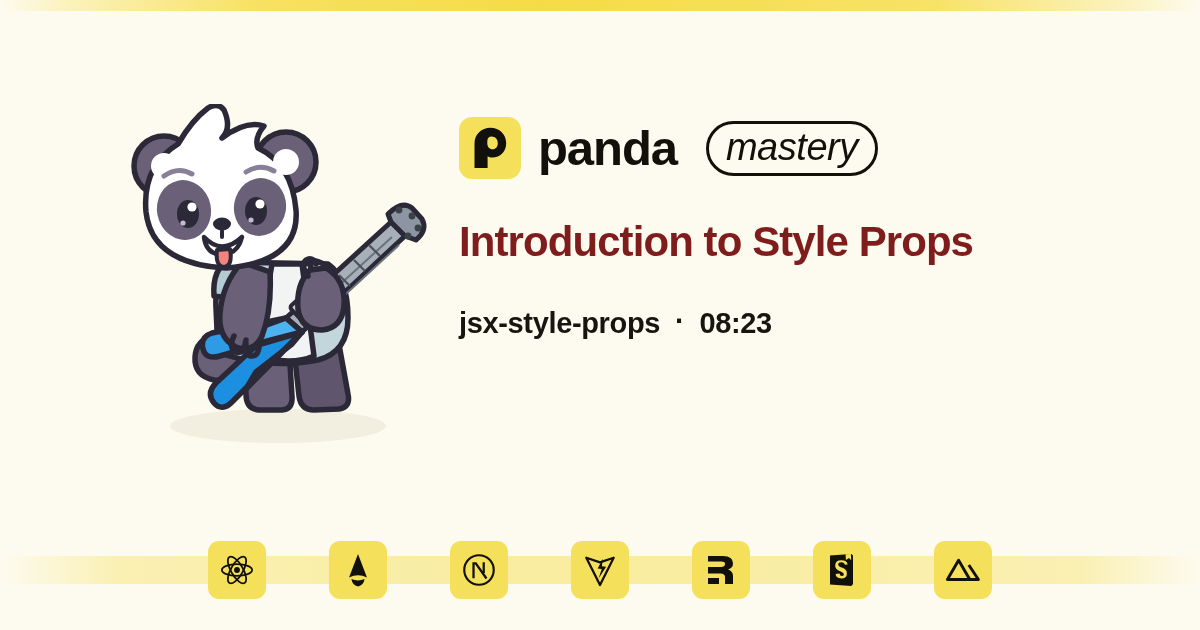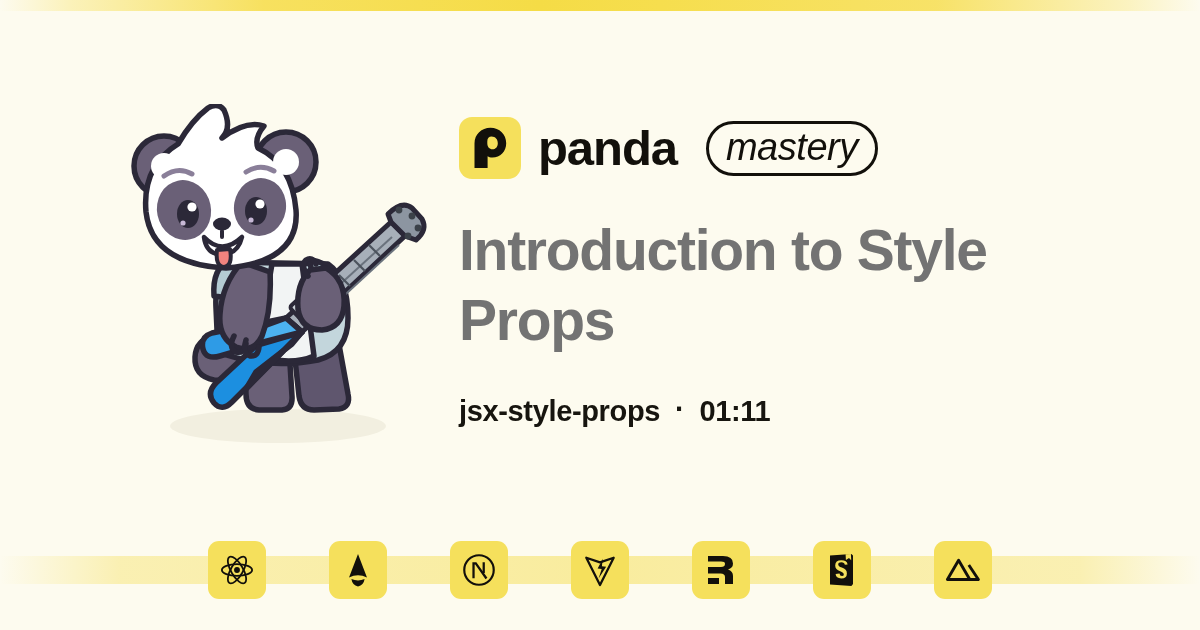--- a/index.html
+++ b/index.html
@@ -98,25 +98,25 @@
     letter-spacing: -0.012em;
     color: #12100B;
     line-height: 1;
     white-space: nowrap;
     font-style: italic;
   }
 
   
   .title {
     margin-top: 38px;
-    font-size: 57px;
+    font-size: 42px;
     line-height: 1.22;
     font-weight: 700;
     letter-spacing: -0.022em;
-    color: #737373;
+    color: #7f1d1d;
     max-width: 600px;
   }
 
   
   .meta {
     margin-top: 40px;
     display: flex;
     align-items: center;
     gap: 15px;
     font-size: 29px;
@@ -291,21 +291,21 @@
       <div class="brand-badge">
         <div class="brand-badge-text">mastery</div>
       </div>
     </div>
 
     <h1 class="title">Introduction to Style Props</h1>
 
     <div class="meta">
       <span>jsx-style-props</span>
       <span class="meta-dot">·</span>
-      <span>01:11</span>
+      <span>08:23</span>
     </div>
 
   </div>
 
   <div class="strip">
     <div class="strip-band"></div>
     <div class="strip-icons">
 
       <div class="fw-chip">
         <svg width="34" height="34" viewBox="0 0 36 36" xmlns="http://www.w3.org/2000/svg">

